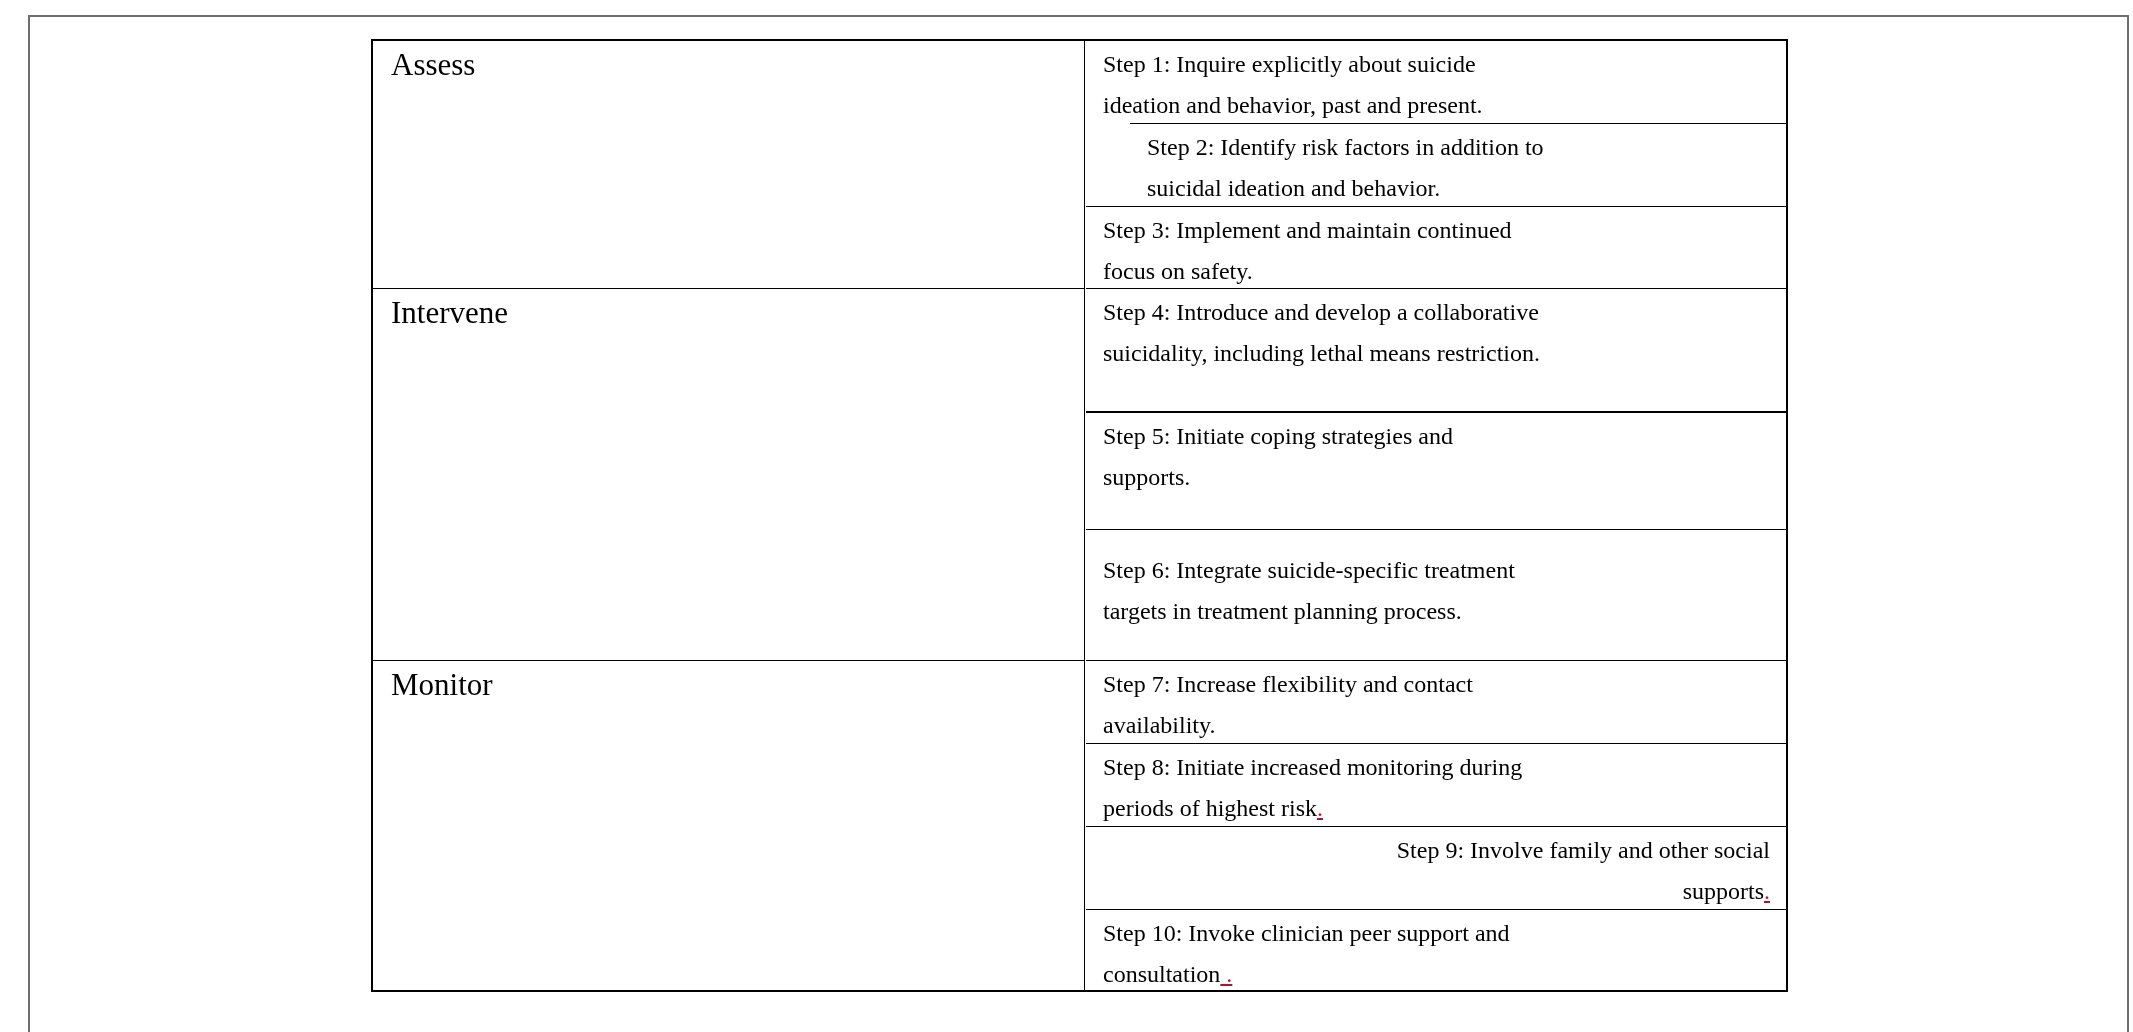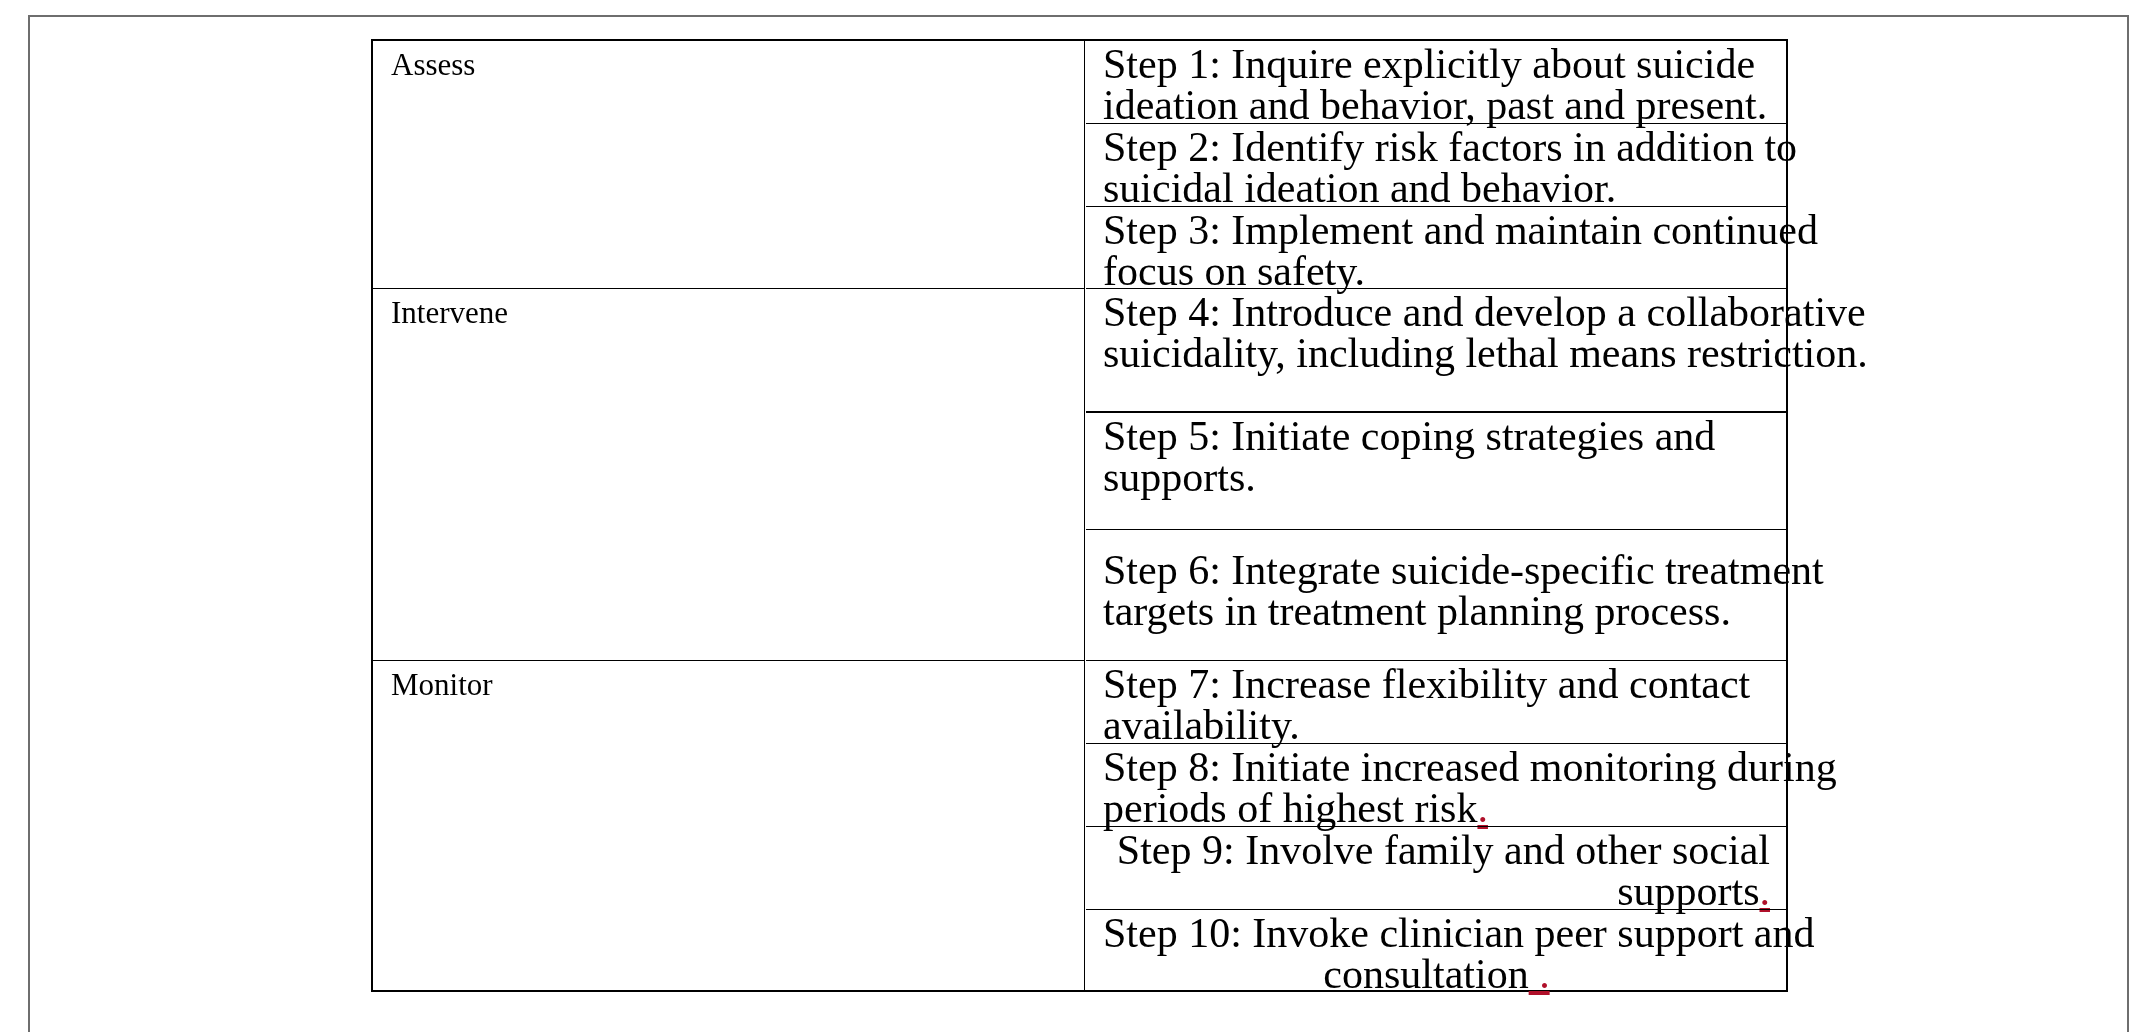--- a/index.html
+++ b/index.html
@@ -7,21 +7,21 @@
          font-family: "Liberation Serif", "DejaVu Serif", serif; color: #000; }
   .frame { position: absolute; left: 28px; top: 15px; width: 2101px; height: 1030px;
            border-left: 2px solid #6e6e6e; border-top: 2px solid #6e6e6e; border-right: 2px solid #6e6e6e;
            box-sizing: border-box; }
   .tbl { position: absolute; left: 371px; top: 39px; width: 1417px; height: 953px;
          border: 2px solid #000; box-sizing: border-box; }
   .phase-cell { position: absolute; left: 0; width: 712px; border-right: 1.5px solid #000;
                 box-sizing: border-box; padding-left: 16px; }
   .phase-label { position: absolute; left: 18px; top: 3px; font-size: 31px; line-height: 41px; }
   .step-cell { position: absolute; left: 713px; right: 0; box-sizing: border-box;
-               padding: 3px 16px 0 17px; font-size: 42px; line-height: 41px; white-space: nowrap; font-family: Liberation Serif, serif; }
+               padding: 3px 16px 0 17px; font-size: 24px; line-height: 41px; white-space: nowrap; font-family: Liberation Serif, serif; }
   .step-cell.sep { border-top: 1.5px solid #000; }
   .step-cell.thick { border-top: 2.5px solid #000; }
   .phase-sep { border-top: 1.5px solid #000; }
   .mark { color: #b0102a; text-decoration: underline; text-decoration-color: #b0102a; }
 </style>
 </head>
 <body>
 
 <div class="frame"></div>
 
@@ -34,21 +34,21 @@
     <div class="phase-label">Monitor</div>
   </div>
   <div class="phase-cell phase-sep" style="top:247px; height:372px;">
     <div class="phase-label">Intervene</div>
   </div>
 
   <div class="step-cell" style="top:0; height:83px;">
     <div>Step 1: Inquire explicitly about suicide</div>
     <div>ideation and behavior, past and present.</div>
   </div>
-  <div class="step-cell sep" style="top:82px; height:83px;">
+  <div class="step-cell sep" style="top:82px; height:83px;margin-left:44px;">
     <div>Step 2: Identify risk factors in addition to</div>
     <div>suicidal ideation and behavior.</div>
   </div>
   <div class="step-cell sep" style="top:165px; height:62px;">
     <div>Step 3: Implement and maintain continued</div>
     <div>focus on safety.</div>
   </div>
   <div class="step-cell sep" style="top:247px; height:124px;">
     <div>Step 4: Introduce and develop a collaborative</div>
     <div>suicidality, including lethal means restriction.</div>
@@ -66,18 +66,18 @@
     <div>availability.</div>
   </div>
   <div class="step-cell sep" style="top:702px; height:83px;">
     <div>Step 8: Initiate increased monitoring during</div>
     <div><span>periods of highest risk</span><span class="mark">.</span></div>
   </div>
   <div class="step-cell sep" style="top:785px; height:83px;text-align:right;">
     <div>Step 9: Involve family and other social</div>
     <div><span>supports</span><span class="mark">.</span></div>
   </div>
-  <div class="step-cell sep" style="top:868px; height:69px;text-align:center;">
+  <div class="step-cell sep" style="top:868px; height:69px;">
     <div>Step 10: Invoke clinician peer support and</div>
     <div><span>consultation</span><span class="mark" style="white-space:pre;"> .</span></div>
   </div>
 
 </div>
 
 </body></html>

